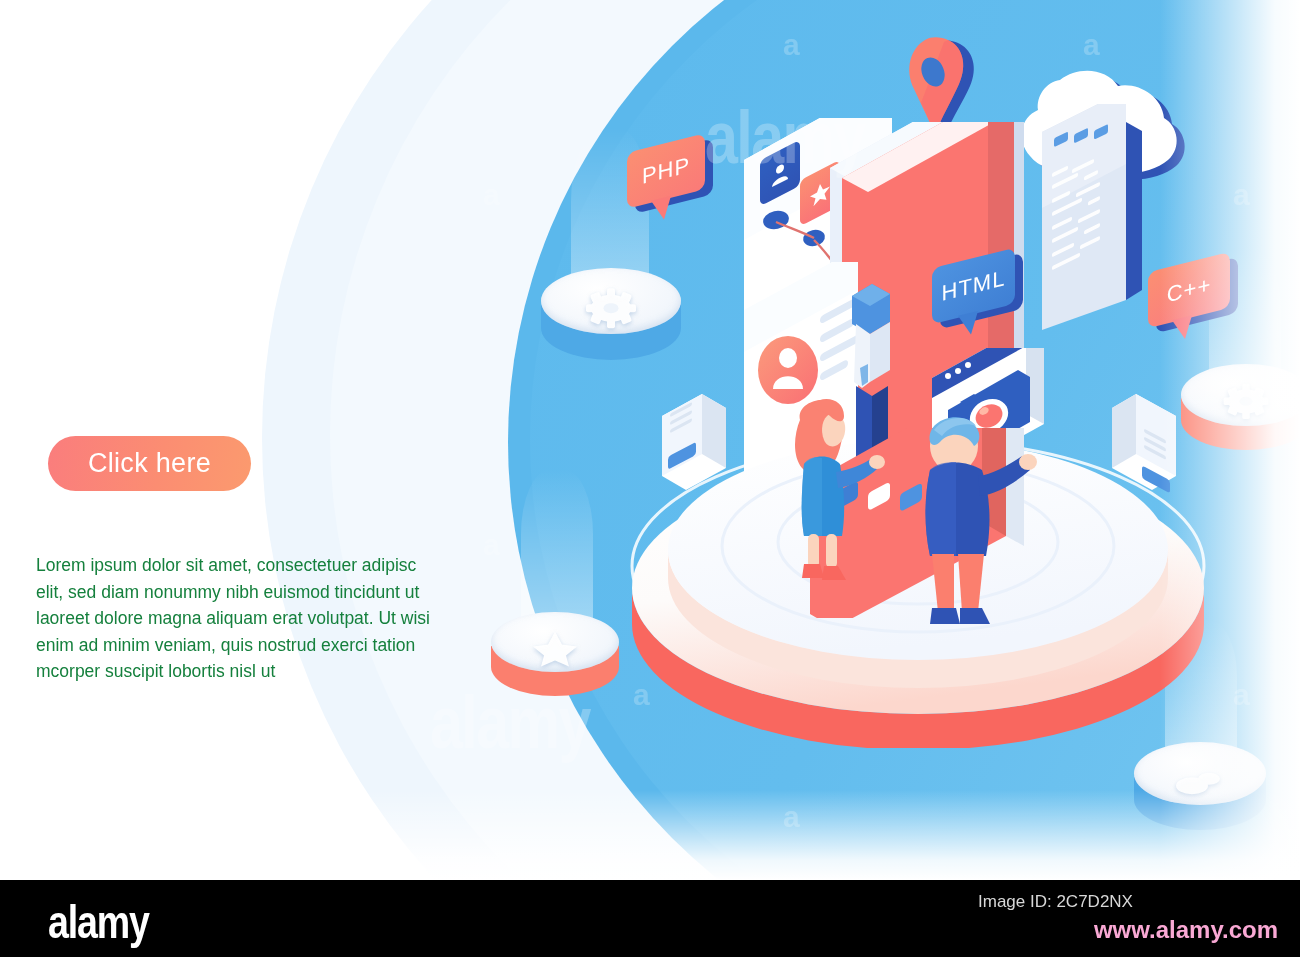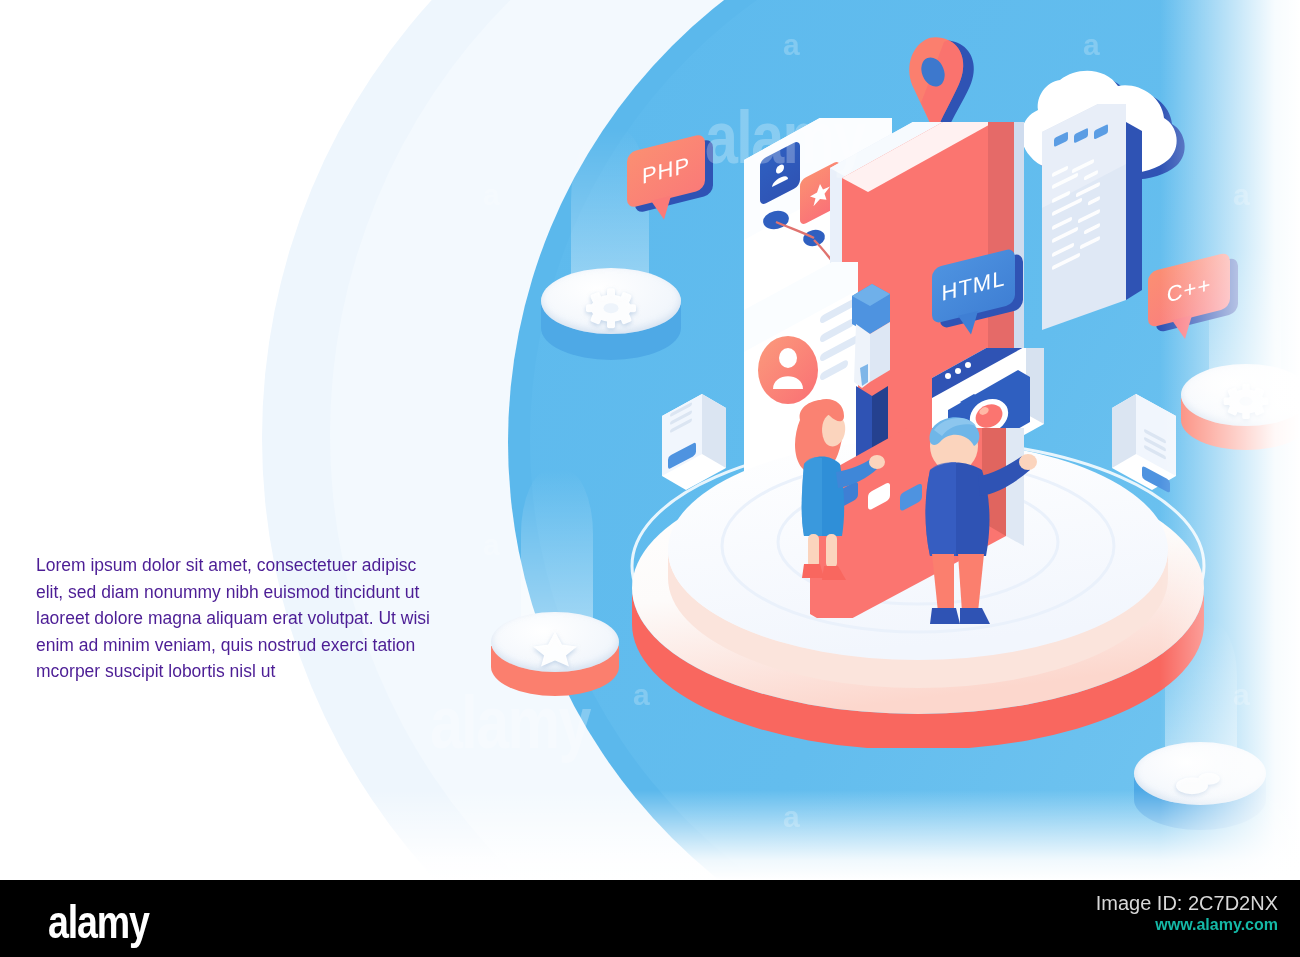--- a/index.html
+++ b/index.html
@@ -51,42 +51,42 @@
   .cta {
     position:absolute; left:48px; top:436px;
     width:203px; height:55px;
     border:none; border-radius:28px;
     background:linear-gradient(100deg,#fa7d7d 0%,#fb8d72 55%,#fb9a6e 100%);
     color:#ffffff; font-size:27px; font-family:"Liberation Sans", sans-serif;
     cursor:pointer; letter-spacing:0.3px;
   }
   .lede {
     position:absolute; left:36px; top:552px; width:400px;
-    color:#4c1d95; font-size:17.5px; line-height:1.52;
+    color:#15803d; font-size:17.5px; line-height:1.52;
   }
 
   
   #footer {
     position:absolute; left:0; top:880px; width:1300px; height:77px;
     background:#000000;
   }
   .alamy-logo {
     position:absolute; left:48px; top:14px;
     color:#ffffff; font-size:47px; font-weight:700;
     font-family:"Liberation Sans", sans-serif;
     letter-spacing:-1.5px;
     transform:scaleX(0.80); transform-origin:left top;
   }
   .img-id {
     position:absolute; right:22px; top:12px;
-    color:#d8d8d8; font-size:20px; text-align:right; width:300px;
+    color:#d8d8d8; font-size:17px; text-align:left; width:300px;
   }
   .alamy-url {
     position:absolute; right:22px; top:36px;
-    color:#14b8a6; font-size:16px; font-weight:700; text-align:right; width:300px;
+    color:#f9a8d4; font-size:24px; font-weight:700; text-align:right; width:300px;
   }
 
   
   .iso { position:absolute; }
   .beam {
     position:absolute;
     background:linear-gradient(to bottom, rgba(255,255,255,0.0) 0%, rgba(255,255,255,0.42) 100%);
     border-radius:40% 40% 12px 12px;
     pointer-events:none;
   }
@@ -568,20 +568,21 @@
 
         <path d="M20 142 L42 142 L42 200 L26 200 Z" fill="#fb7f6e"></path>
         <path d="M46 142 L72 142 L66 200 L50 200 Z" fill="#fb7f6e"></path>
 
         <path d="M20 196 L44 196 L48 212 L18 212 Z" fill="#2f53b4"></path>
         <path d="M48 196 L70 196 L78 212 L48 212 Z" fill="#2f53b4"></path>
       </svg>
     </div>
 
 
+    <button class="cta" style="z-index:50;">Click here</button>
 
     <div class="lede" style="z-index:50;">Lorem ipsum dolor sit amet, consectetuer adipisc elit, sed diam nonummy nibh euismod tincidunt ut laoreet dolore magna aliquam erat volutpat. Ut wisi enim ad minim veniam, quis nostrud exerci tation mcorper suscipit lobortis nisl ut</div>
 
   </div>
 
   <div id="footer">
     <div class="alamy-logo">alamy</div>
     <div class="img-id">Image ID: 2C7D2NX</div>
     <div class="alamy-url">www.alamy.com</div>
   </div>

